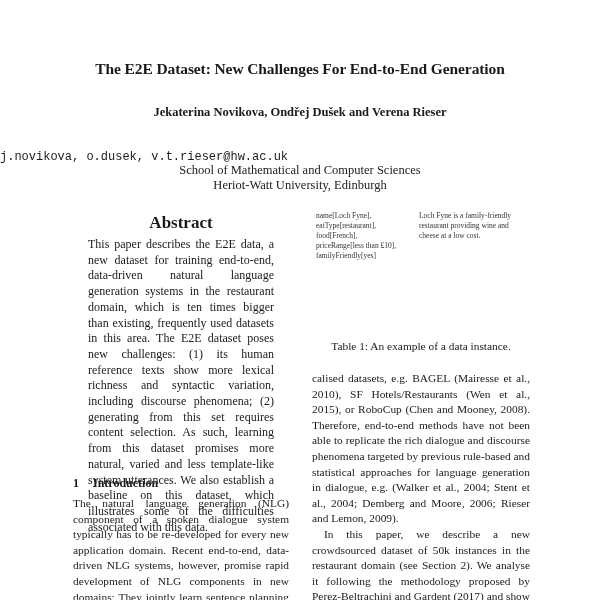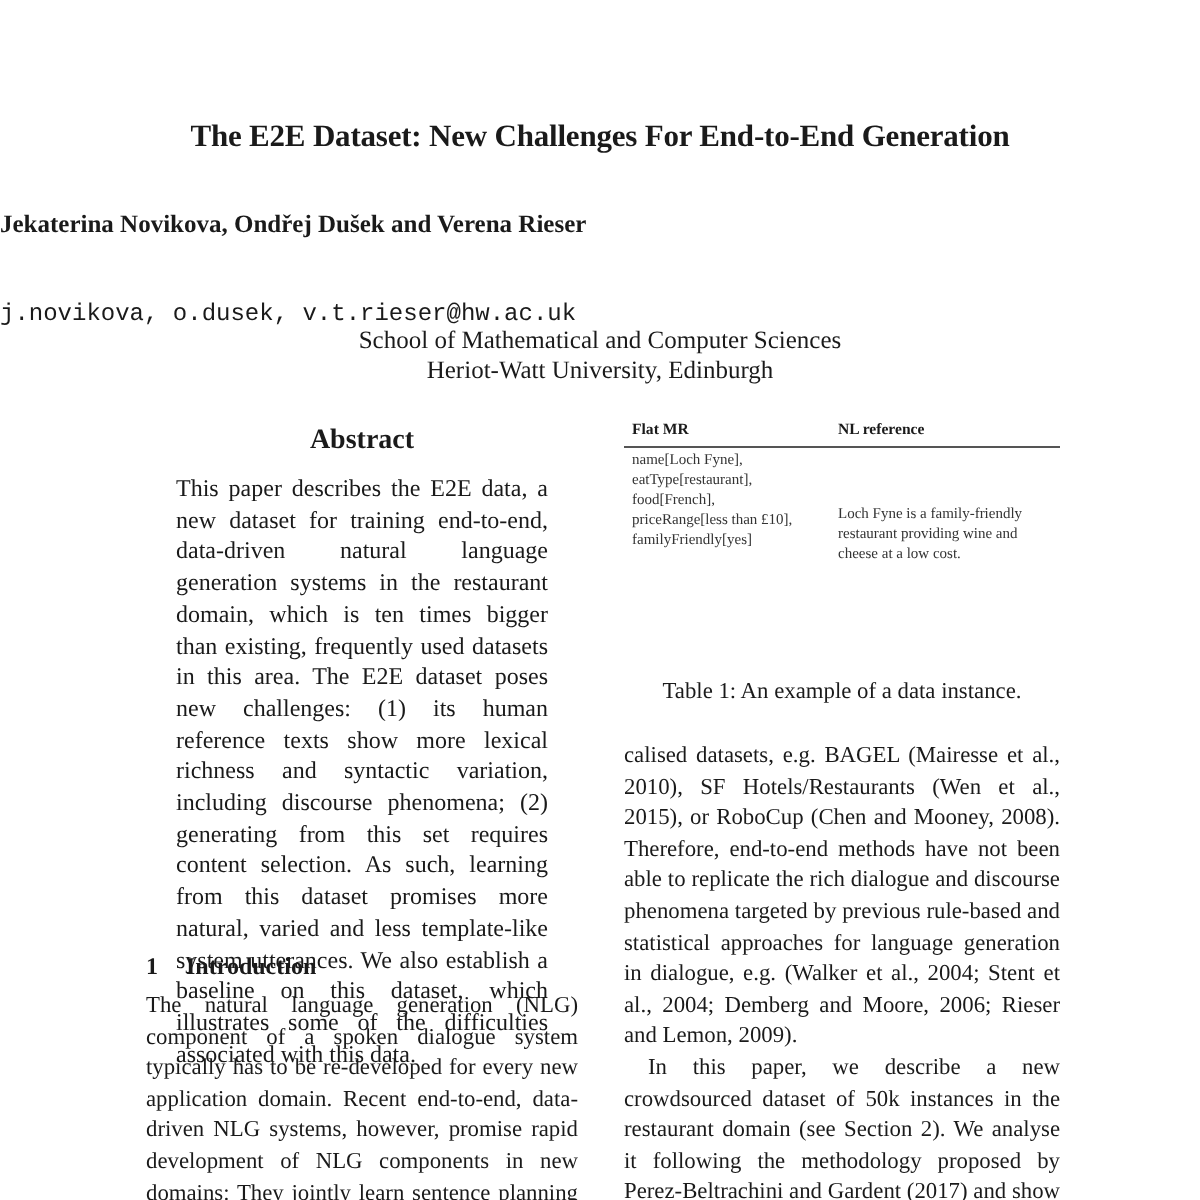--- a/index.html
+++ b/index.html
@@ -1,48 +1,48 @@
 <!DOCTYPE html>
 <html><head>
 <meta charset="utf-8">
 <style>
   html, body { margin: 0; padding: 0; background: #ffffff; }
   body { width: 600px; height: 600px; overflow: hidden; position: relative;
          font-family: "Liberation Serif", "DejaVu Serif", serif; color: #1a1a1a; }
   .title { position: absolute; left: 0; width: 600px; top: 60px; text-align: center;
            font-size: 15.5px; font-weight: bold; letter-spacing: -0.1px; }
-  .authors { position: absolute; left: 0; width: 600px; top: 105px; text-align: left;
+  .authors { position: absolute; left: 0; width: 600px; top: 105px; text-align: center;
              font-size: 12.5px; font-weight: bold; }
   .affil { position: absolute; left: 0; width: 600px; text-align: center; font-size: 12.5px; margin-top: 42px; }
   .affil.l1 { top: 121px; }
   .affil.l2 { top: 136px; }
   .email { position: absolute; left: 0; width: 600px; top: 150px; 
            font-family: "Liberation Mono", "DejaVu Sans Mono", monospace; font-size: 12px; }
 
   .col { position: absolute; font-size: 11.4px; line-height: 15.6px; text-align: justify; }
   .left { left: 73px; width: 216px; }
   .right { left: 312px; width: 218px; }
 
   .abstract-h { position: absolute; left: 73px; width: 216px; top: 213px; text-align: center;
-                font-weight: bold; font-size: 14px; }
+                font-weight: bold; font-size: 17px; }
   .abstract { position: absolute; left: 88px; width: 186px; top: 237px; font-size: 12px;
               line-height: 15.7px; text-align: justify; }
   .sec-h { position: absolute; left: 73px; top: 476px; font-weight: bold; font-size: 12px; }
   .sec-h .num { display: inline-block; width: 20px; }
   .intro { top: 496px; }
 
   
   .tbl { position: absolute; left: 312px; top: 210px; width: 218px; font-size: 7.5px; line-height: 10px; }
   .tbl-head { display: flex; font-weight: bold; font-size: 7.8px; padding-bottom: 3px;
               border-bottom: 1.5px solid #555; }
   .tbl-head .c1 { width: 103px; padding-left: 4px; }
   .tbl-head .c2 { flex: 1; }
   .tbl-body { display: flex; padding-top: 1px; }
   .tbl-body .c1 { width: 103px; padding-left: 4px; padding-top: 0; color: #333; }
-  .tbl-body .c2 { flex: 1; color: #333; margin-top: 27px; }
+  .tbl-body .c2 { flex: 1; color: #333; }
   .ref { margin-bottom: 9px; }
   .mr-line { display: block; }
   .caption { position: absolute; left: 312px; width: 218px; top: 340px; text-align: center;
              font-size: 11.4px; }
 
   .right-text { top: 371px; }
   .indent { text-indent: 12px; display: block; }
 </style>
 </head>
 <body>
@@ -55,24 +55,20 @@
 
 <div class="abstract-h">Abstract</div>
 <div class="abstract">This paper describes the E2E data, a new dataset for training end-to-end, data-driven natural language generation systems in the restaurant domain, which is ten times bigger than existing, frequently used datasets in this area. The E2E dataset poses new challenges: (1) its human reference texts show more lexical richness and syntactic variation, including discourse phenomena; (2) generating from this set requires content selection. As such, learning from this dataset promises more natural, varied and less template-like system utterances. We also establish a baseline on this dataset, which illustrates some of the difficulties associated with this data.</div>
 
 <div class="sec-h">
   <span class="num">1</span><span>Introduction</span>
 </div>
 <div class="col left intro">The natural language generation (NLG) component of a spoken dialogue system typically has to be re-developed for every new application domain. Recent end-to-end, data-driven NLG systems, however, promise rapid development of NLG components in new domains: They jointly learn sentence planning and surface realisation from non-aligned data (Dušek and Jurčíček, 2015;</div>
 
 <div class="tbl">
-  <div class="tbl-head">
-    <div class="c1">Flat MR</div>
-    <div class="c2">NL reference</div>
-  </div>
   <div class="tbl-body">
     <div class="c1">
       <span class="mr-line">name[Loch Fyne],</span>
       <span class="mr-line">eatType[restaurant],</span>
       <span class="mr-line">food[French],</span>
       <span class="mr-line">priceRange[less than £10],</span>
       <span class="mr-line">familyFriendly[yes]</span>
     </div>
     <div class="c2">
       <div class="ref">Loch Fyne is a family-friendly restaurant providing wine and cheese at a low cost.</div>

